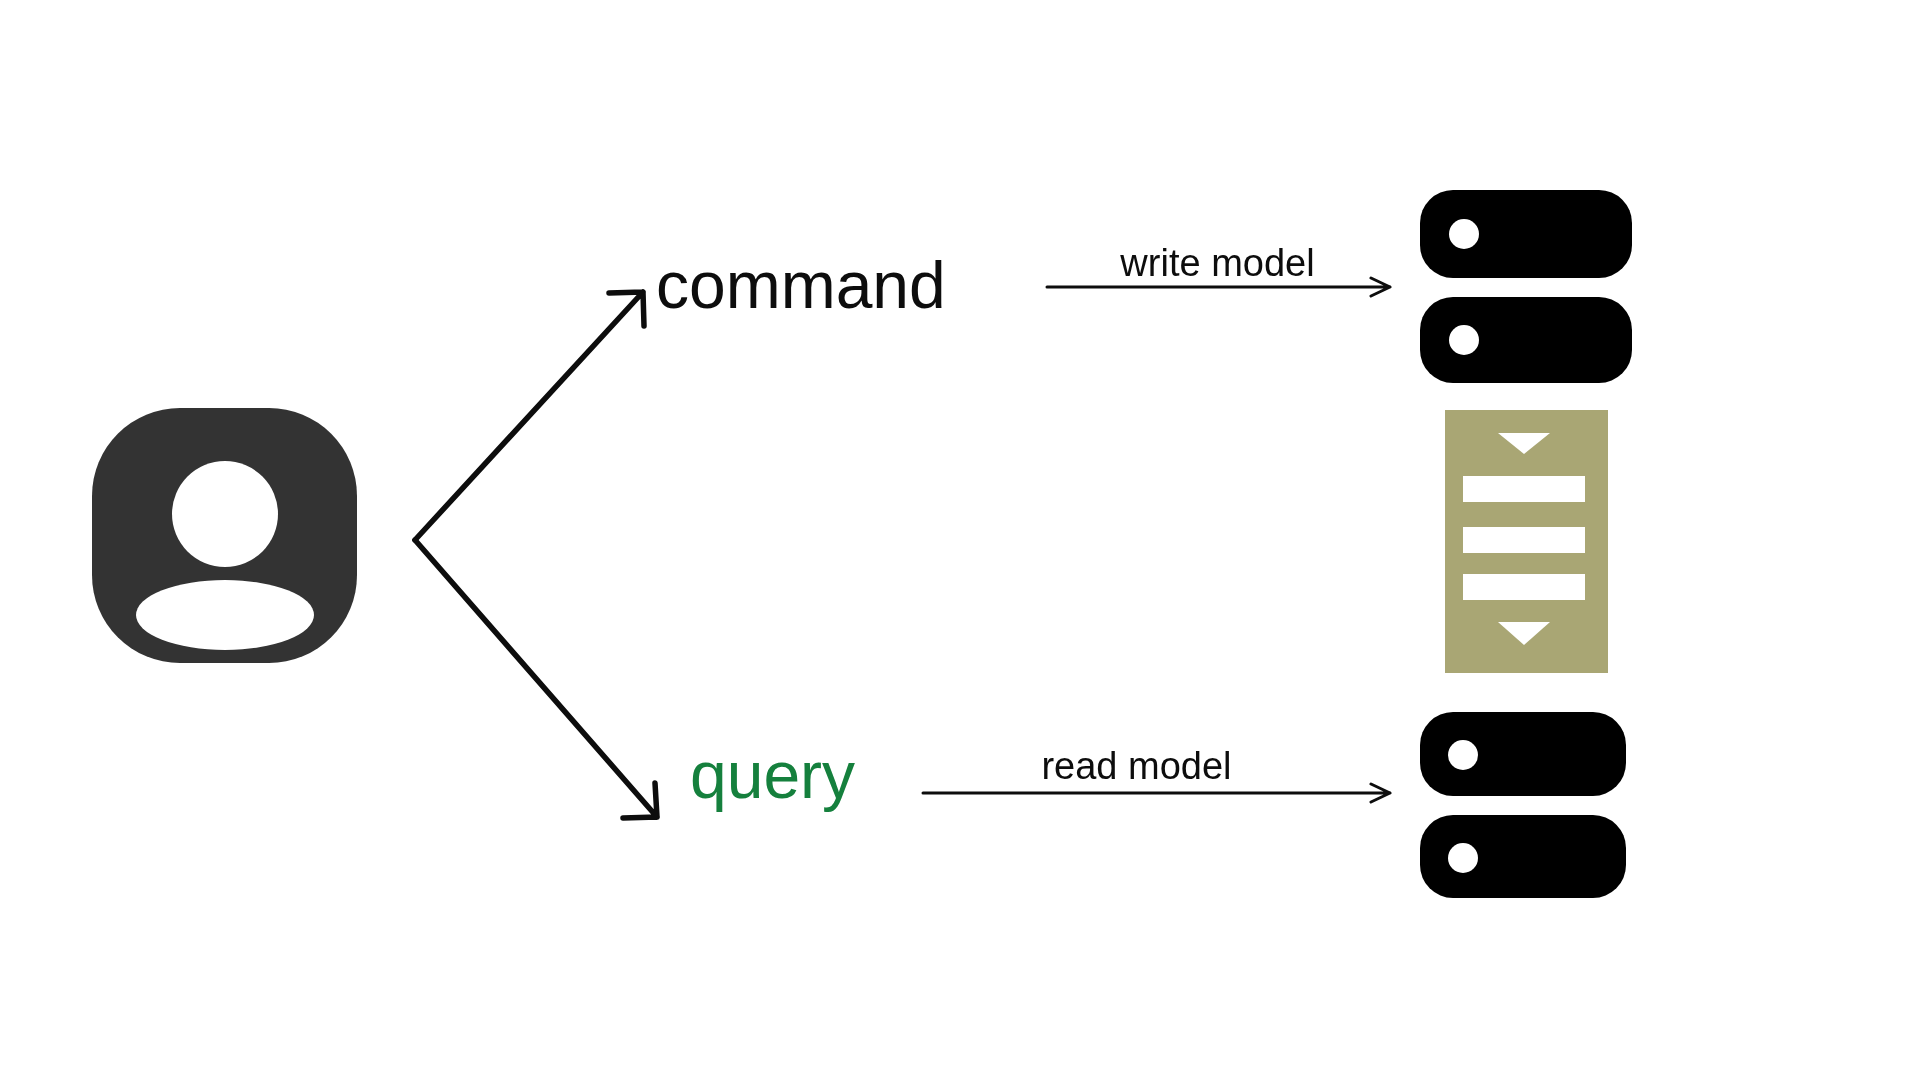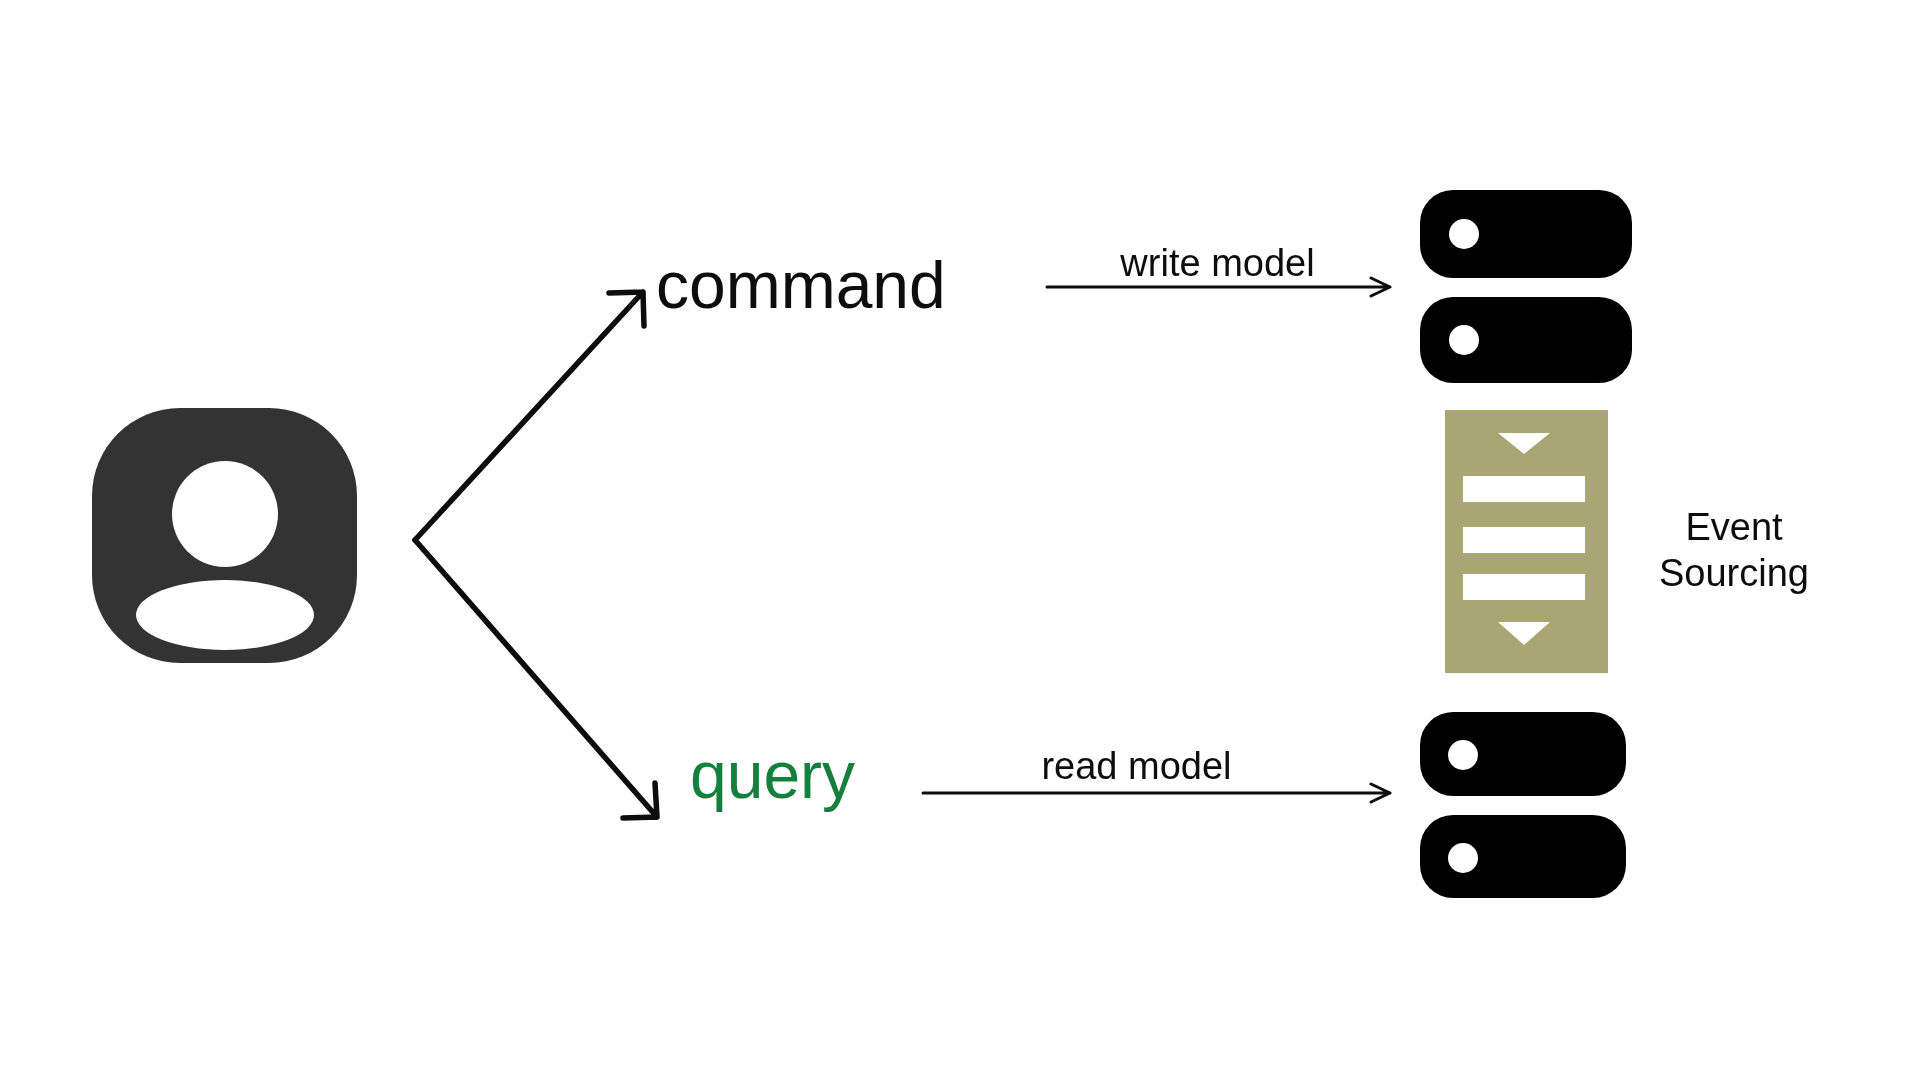--- a/index.html
+++ b/index.html
@@ -58,24 +58,20 @@
     <svg width="163" height="263" viewBox="0 0 163 263">
       <rect x="0" y="0" width="163" height="263" fill="#a9a674"></rect>
       <polygon points="53,23 105,23 79,44" fill="#ffffff"></polygon>
       <rect x="18" y="66" width="122" height="26" fill="#ffffff"></rect>
       <rect x="18" y="117" width="122" height="26" fill="#ffffff"></rect>
       <rect x="18" y="164" width="122" height="26" fill="#ffffff"></rect>
       <polygon points="53,212 105,212 79,235" fill="#ffffff"></polygon>
     </svg>
   </div>
 
-  <div class="abs label-sm multi" style="left: 1634px; top: 504px; width: 200px; color: rgb(13, 13, 13);">
-    <span>Event</span><br>
-    <span>Sourcing</span>
-  </div>
 
   <div class="abs" style="left:1420px;top:712px;width:206px;height:186px;">
     <svg width="206" height="186" viewBox="0 0 206 186">
       <rect x="0" y="0" width="206" height="84" rx="33" ry="33" fill="#000000"></rect>
       <rect x="0" y="103" width="206" height="83" rx="33" ry="33" fill="#000000"></rect>
       <circle cx="43" cy="43" r="15" fill="#ffffff"></circle>
       <circle cx="43" cy="146" r="15" fill="#ffffff"></circle>
     </svg>
   </div>
 

